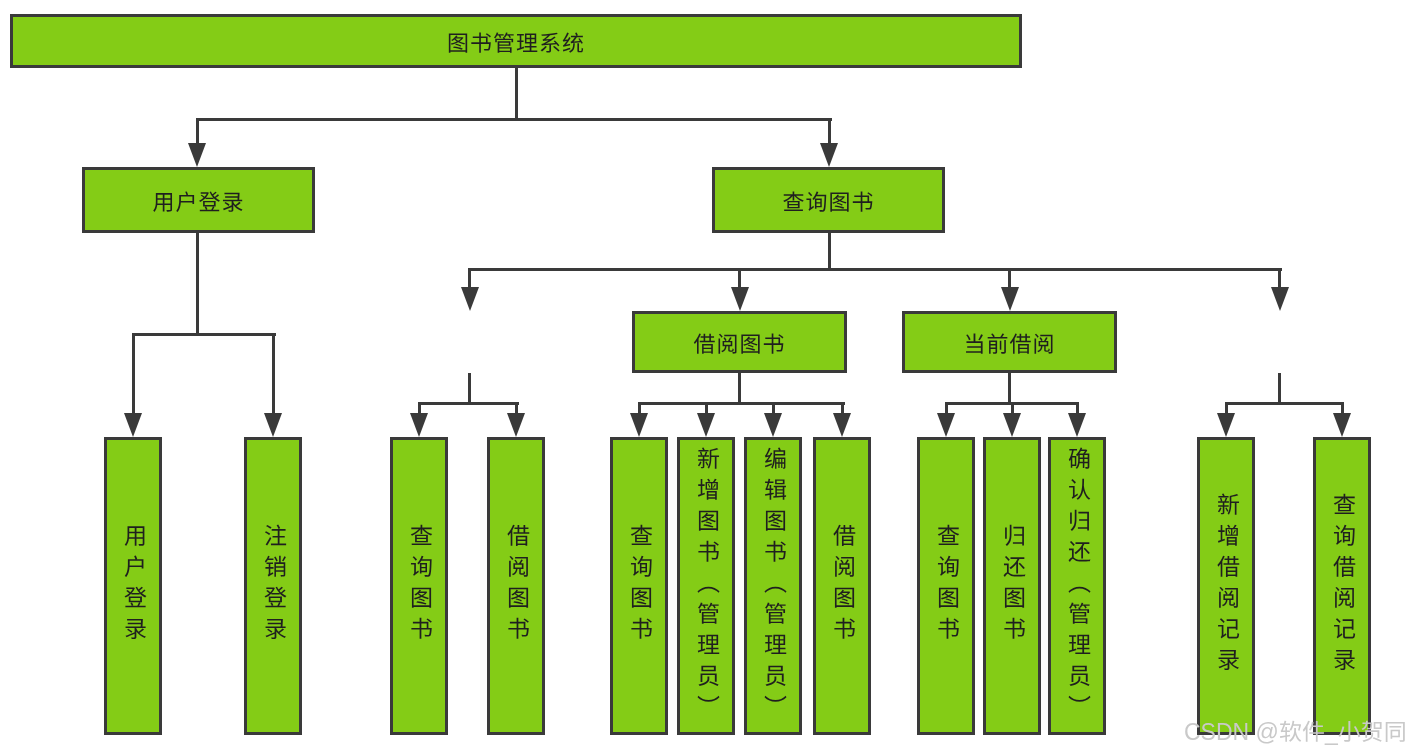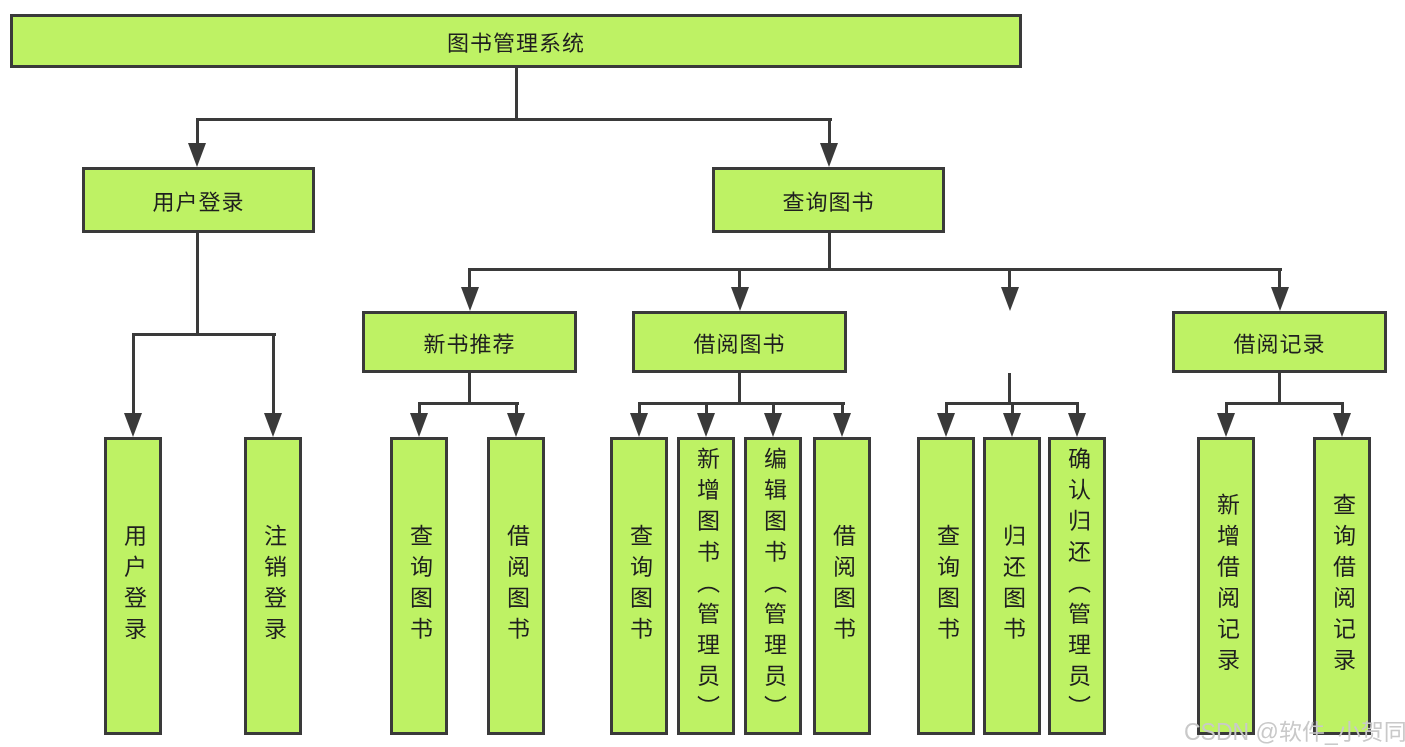--- a/index.html
+++ b/index.html
@@ -12,21 +12,21 @@
   .stage{
     position:relative;
     width:1405px;height:747px;
     background:var(--bg);
     font-family:"Liberation Sans", sans-serif;
     overflow:hidden;
   }
   .box{
     position:absolute;
     border:3px solid var(--line);
-    background:#bef264;
+    background:#84cc16;
     display:flex;align-items:center;justify-content:center;
     box-sizing:content-box;
     z-index:2;
     text-align:right;
   }
   .hlbl{
     font-size:22px;color:var(--text);
     letter-spacing:1px;white-space:nowrap;
   }
   .vbox{top:437px;width:52px;height:292px;}
@@ -62,28 +62,25 @@
     <span class="hlbl">图书管理系统</span>
   </div>
 
   <div class="box" style="left:82px;top:167px;width:227px;height:60px">
     <span class="hlbl">用户登录</span>
   </div>
   <div class="box" style="left:712px;top:167px;width:227px;height:60px">
     <span class="hlbl">查询图书</span>
   </div>
 
-  <div class="box" style="left:362px;top:311px;width:209px;height:56px">
-    <span class="hlbl">新书推荐</span>
-  </div>
   <div class="box" style="left:632px;top:311px;width:209px;height:56px">
     <span class="hlbl">借阅图书</span>
   </div>
-  <div class="box" style="left:1172px;top:311px;width:209px;height:56px">
-    <span class="hlbl">借阅记录</span>
+  <div class="box" style="left:902px;top:311px;width:209px;height:56px">
+    <span class="hlbl">当前借阅</span>
   </div>
 
   <div class="box vbox" style="left:104px">
     <span class="vlbl">用户登录</span>
   </div>
   <div class="box vbox" style="left:244px">
     <span class="vlbl">注销登录</span>
   </div>
 
   <div class="box vbox" style="left:390px">

